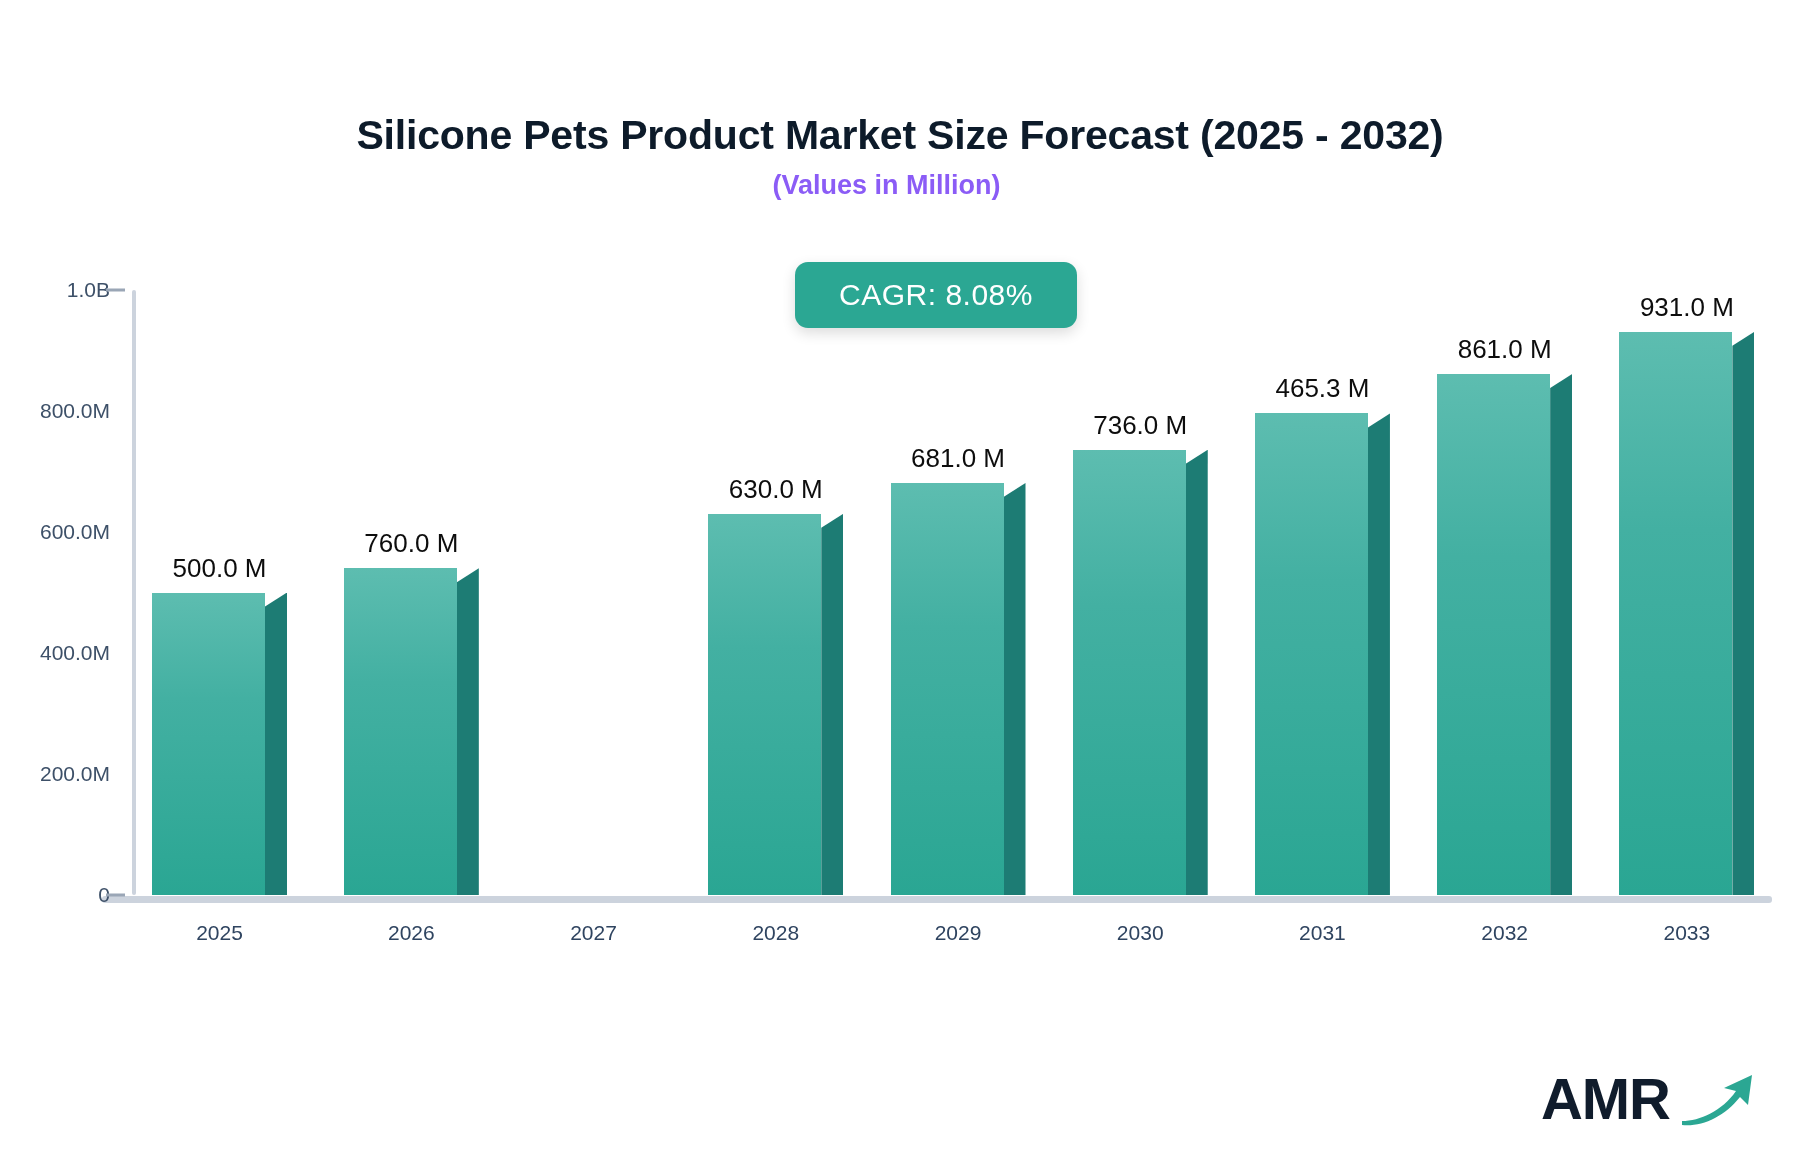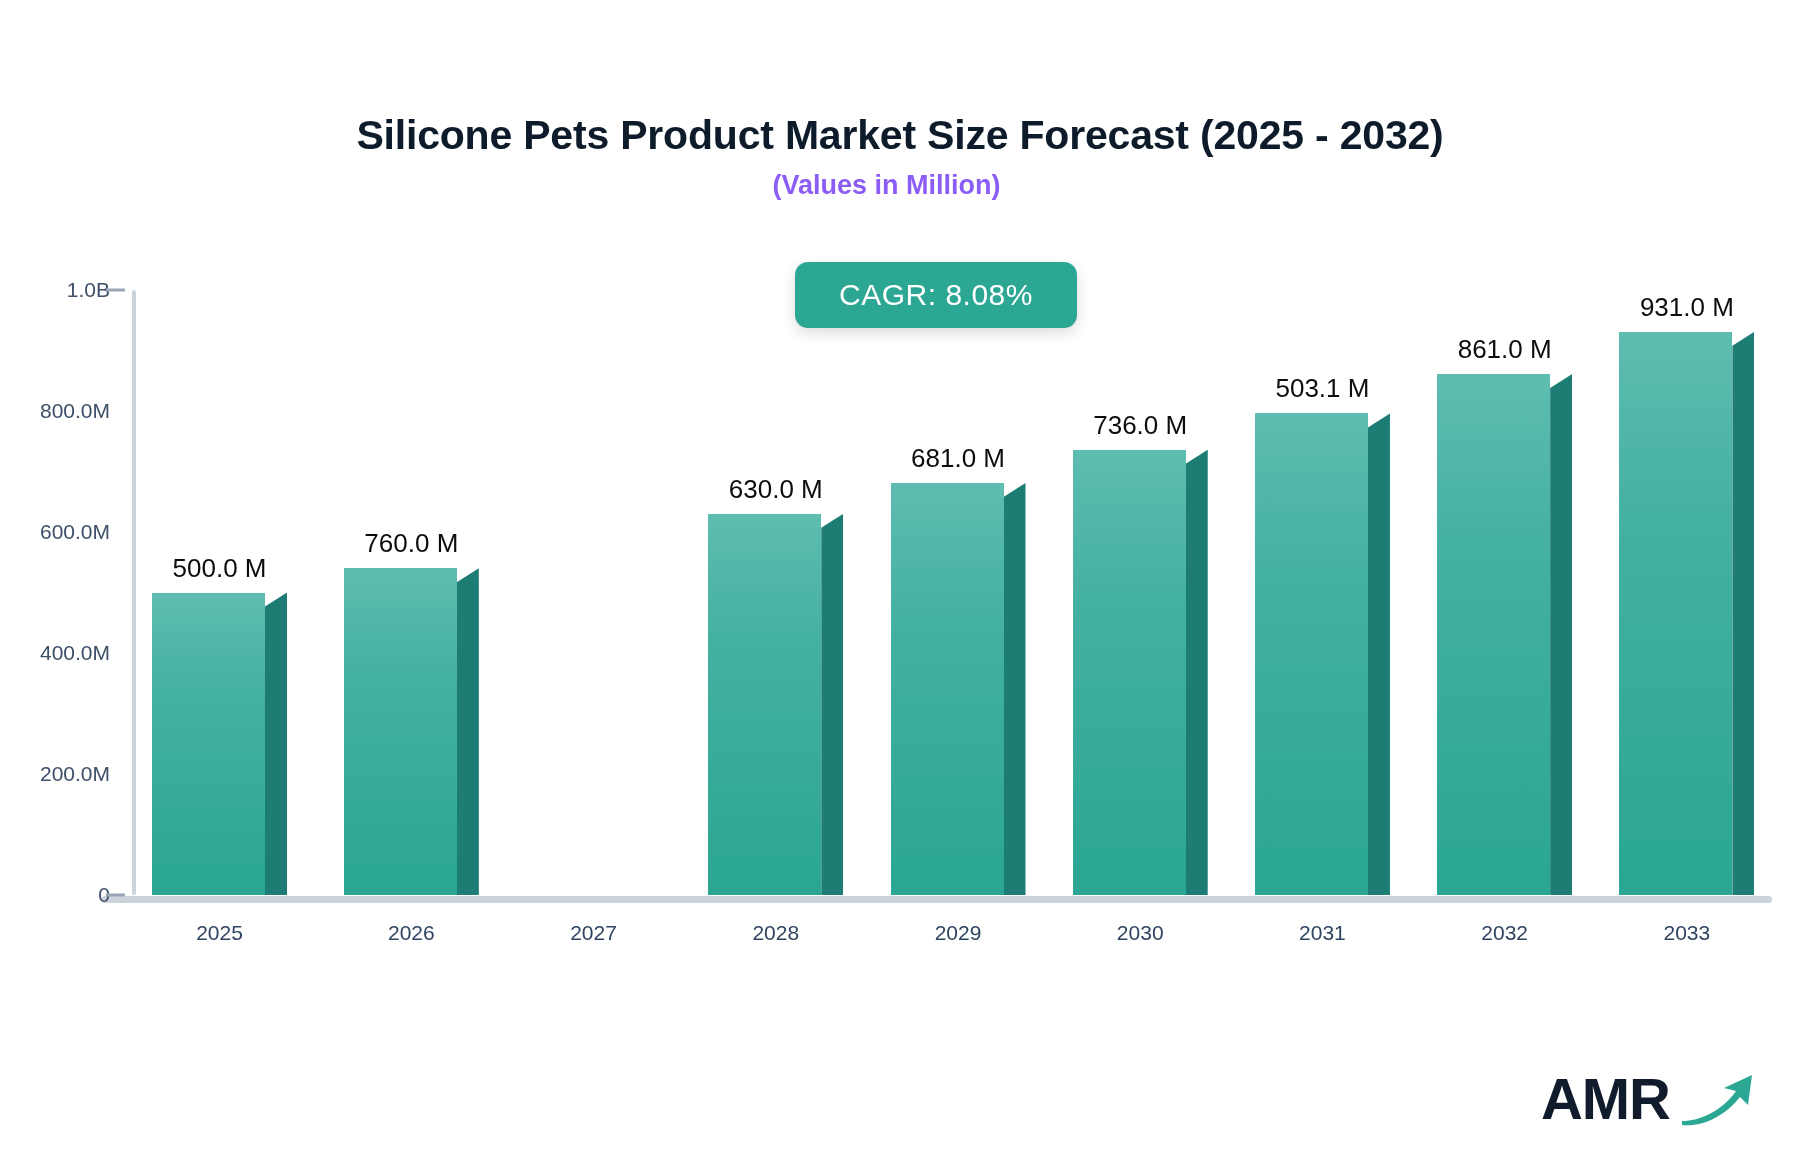--- a/index.html
+++ b/index.html
@@ -175,21 +175,21 @@
             <div class="bar-front"></div>
             <div class="bar-side"></div>
             <div class="bar-label">736.0 M</div>
           </div>
           <div class="xtick">2030</div>
         </div>
         <div class="bar-group" style="left: 1122.94px; width: 135px;">
           <div class="bar-3d" style="height: 481.58px;">
             <div class="bar-front"></div>
             <div class="bar-side"></div>
-            <div class="bar-label">503.1 M</div>
+            <div class="bar-label">465.3 M</div>
           </div>
           <div class="xtick">2031</div>
         </div>
         <div class="bar-group" style="left: 1305.17px; width: 135px;">
           <div class="bar-3d" style="height: 520.905px;">
             <div class="bar-front"></div>
             <div class="bar-side"></div>
             <div class="bar-label">861.0 M</div>
           </div>
           <div class="xtick">2032</div>

